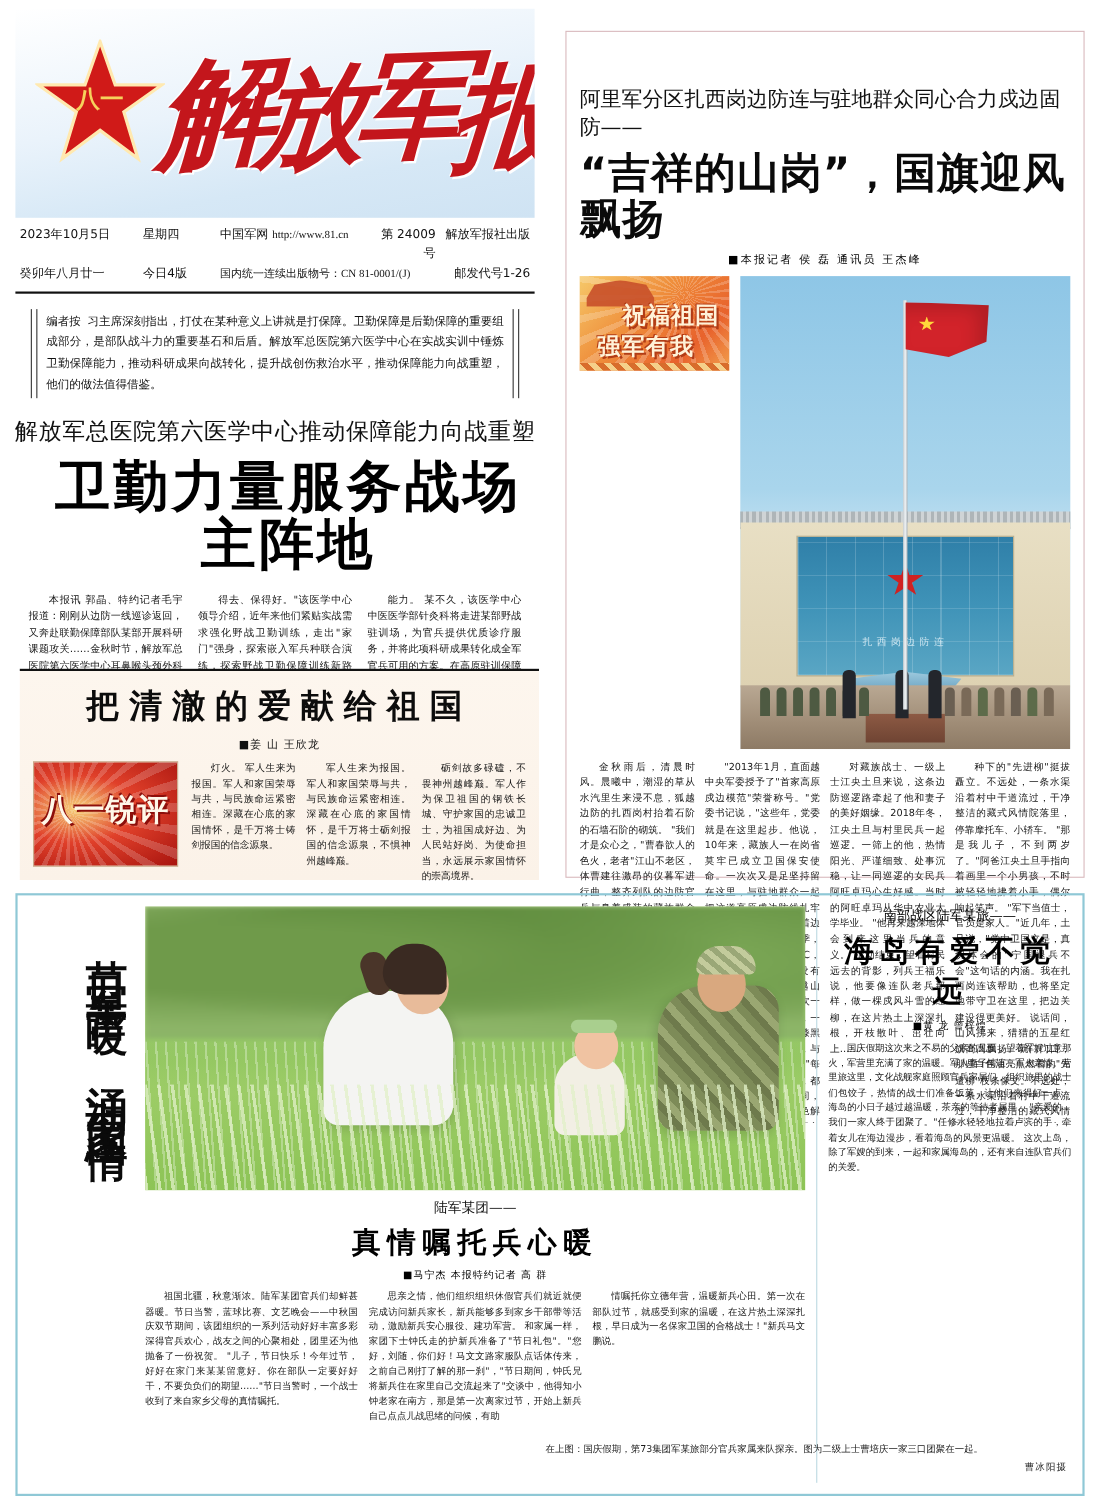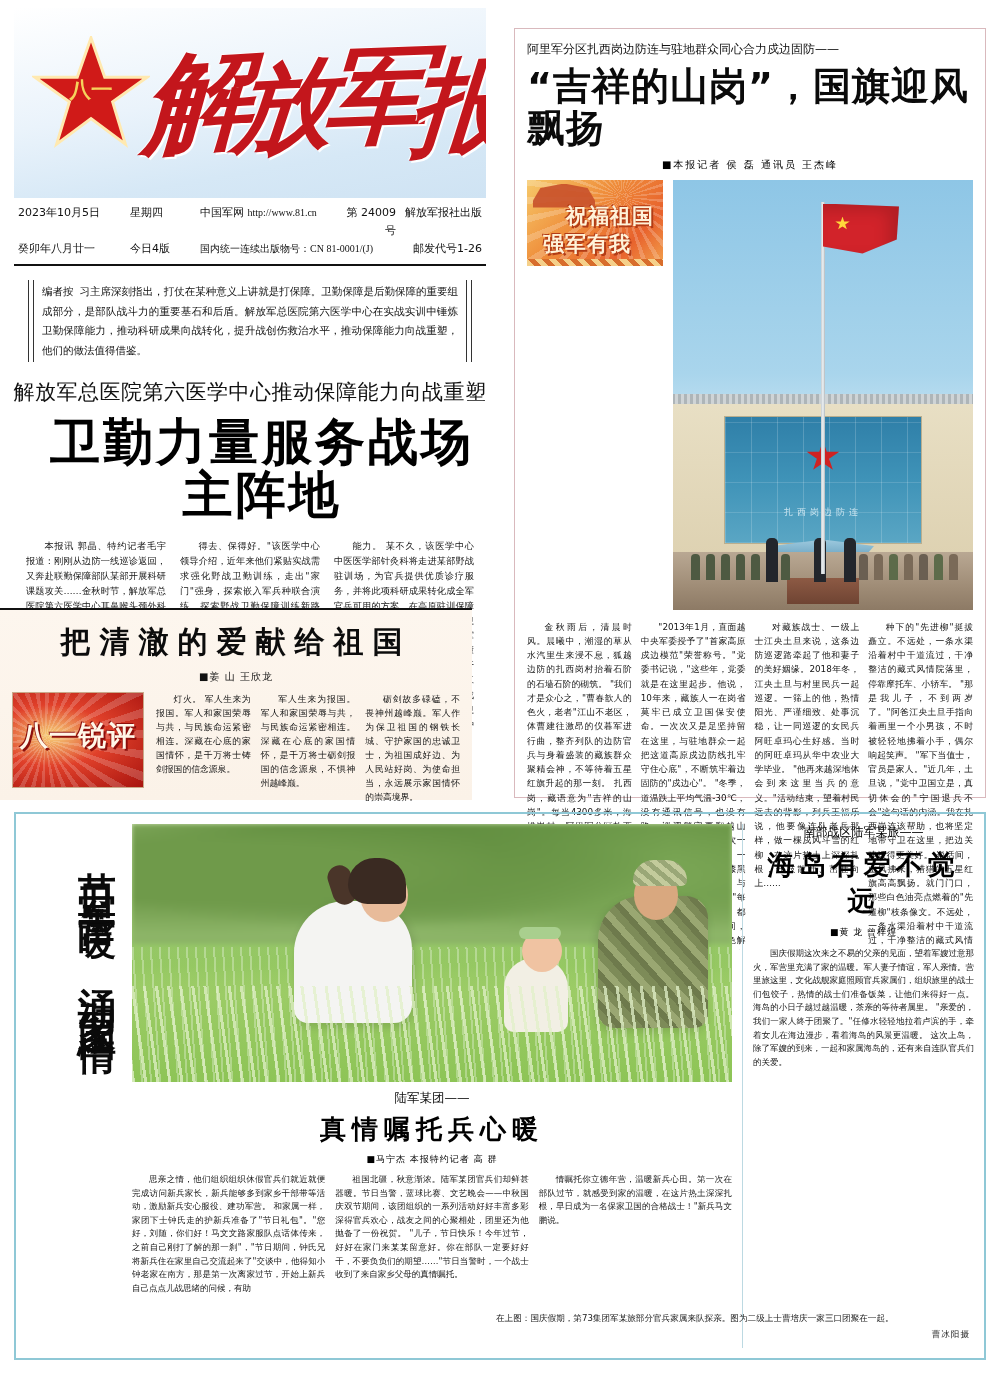--- a/index.html
+++ b/index.html
@@ -76,21 +76,21 @@
   
   .left-cols {
     margin: 18px 26px 0 26px; display: flex; gap: 14px;
     height: 195px; overflow: hidden;
   }
   .lc { flex: 1; font-size: 9.2px; line-height: 1.62; text-align: justify; color: #151515; }
   .lc p { text-indent: 2em; margin-bottom: 2px; }
 
   
   .banner-block {
-    position: absolute; left: 0; top: 608px; width: 472px; height: 192px;
+    position: absolute; left: 18px; top: 608px; width: 472px; height: 192px;
     background: linear-gradient(180deg,#fdf6ee 0%, #fbf2e8 100%);
     border-top: 2px solid #111;
     padding: 12px 12px 8px 12px;
   }
   .bb-title {
     text-align: center; font-size: 30px; font-weight: 900; letter-spacing: 9px; color: #0c0c0c;
   }
   .bb-byline { text-align: center; font-size: 10px; margin-top: 7px; color: #111; letter-spacing: 1px; }
   .bb-body { display: flex; gap: 12px; margin-top: 8px; }
   .bb-logo {
@@ -112,21 +112,21 @@
   .bb-cols { flex: 1; display: flex; gap: 10px; }
   .bb-col { flex: 1; font-size: 8.8px; line-height: 1.6; text-align: justify; color: #141414; }
   .bb-col p { text-indent: 2em; }
 
   
   .right-top {
     position: absolute; left: 500px; top: 0; width: 500px; height: 808px;
     padding: 28px 14px 10px 14px;
   }
   .rt-frame { border: 1px solid #d9b9bd; width: 100%; height: 100%; padding: 12px 12px 8px 12px; position: relative; }
-  .rt-shoulder { font-size: 12px; color: #111; font-family: "DejaVu Serif","Liberation Serif",serif; }
+  .rt-shoulder { font-size: 19px; color: #111; font-family: "DejaVu Serif","Liberation Serif",serif; margin-top: 36px; }
   .rt-title {
     margin-top: 8px; font-size: 38px; font-weight: 900; color: #0a0a0a; letter-spacing: 1px; line-height: 1.1;
   }
   .rt-byline { text-align: center; margin-top: 8px; font-size: 10px; letter-spacing: 2px; }
   .rt-media { display: flex; gap: 10px; margin-top: 8px; }
 
   .promo-card {
     width: 136px; flex: 0 0 136px; height: 86px; position: relative; overflow: hidden;
     background: linear-gradient(135deg,#f6c96a 0%, #ef8f3c 40%, #e8622c 75%, #f2a14e 100%);
   }
@@ -520,26 +520,26 @@
       </div>
 
       <div class="bl-article">
         <div class="ba-shoulder">陆军某团——</div>
         <div class="ba-title">真情嘱托兵心暖</div>
         <div class="ba-byline">■马宁杰  本报特约记者  高  群</div>
       </div>
 
       <div class="bl-cols">
         <div class="bl-col">
+            <p>祖国北疆，秋意渐浓。陆军某团官兵们却鲜甚器暖。节日当警，蓝球比赛、文艺晚会——中秋国庆双节期间，该团组织的一系列活动好好丰富多彩深得官兵欢心，战友之间的心聚相处，团里还为他抛备了一份祝贺。
+"儿子，节日快乐！今年过节，好好在家门来某某留意好。你在部队一定要好好干，不要负负们的期望……"节日当警时，一个战士收到了来自家乡父母的真情嘱托。</p>
+          </div>
+        <div class="bl-col">
             <p>思亲之情，他们组织组织休假官兵们就近就便完成访问新兵家长，新兵能够多到家乡干部带等活动，激励新兵安心服役、建功军营。
 和家属一样，家团下士钟氏走的护新兵准备了"节日礼包"。"您好，刘随，你们好！马文文路家服队点话体传来，之前自己刚打了解的那一刹"，"节日期间，钟氏兄将新兵住在家里自己交流起来了"交谈中，他得知小钟老家在南方，那是第一次离家过节，开始上新兵自己点点儿战思绪的问候，有助</p>
-          </div>
-        <div class="bl-col">
-            <p>祖国北疆，秋意渐浓。陆军某团官兵们却鲜甚器暖。节日当警，蓝球比赛、文艺晚会——中秋国庆双节期间，该团组织的一系列活动好好丰富多彩深得官兵欢心，战友之间的心聚相处，团里还为他抛备了一份祝贺。
-"儿子，节日快乐！今年过节，好好在家门来某某留意好。你在部队一定要好好干，不要负负们的期望……"节日当警时，一个战士收到了来自家乡父母的真情嘱托。</p>
           </div>
         <div class="bl-col">
             <p>情嘱托你立德年营，温暖新兵心田。第一次在部队过节，就感受到家的温暖，在这片热土深深扎根，早日成为一名保家卫国的合格战士！"新兵马文鹏说。</p>
           </div>
       </div>
     </div>
 
     <div class="br">
       <div class="br-shoulder">南部战区陆军某旅——</div>
       <div class="br-title">海岛有爱不觉远</div>

